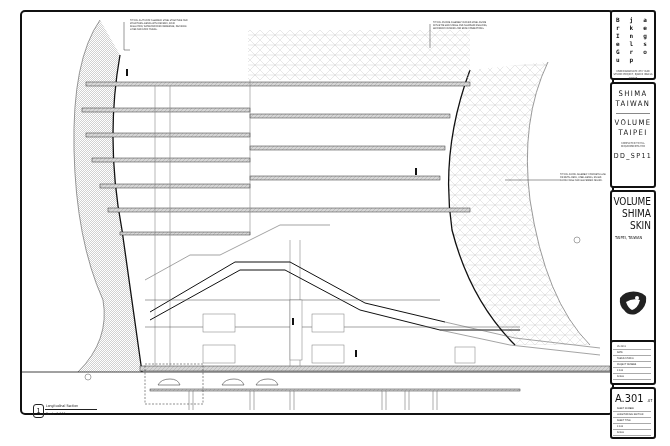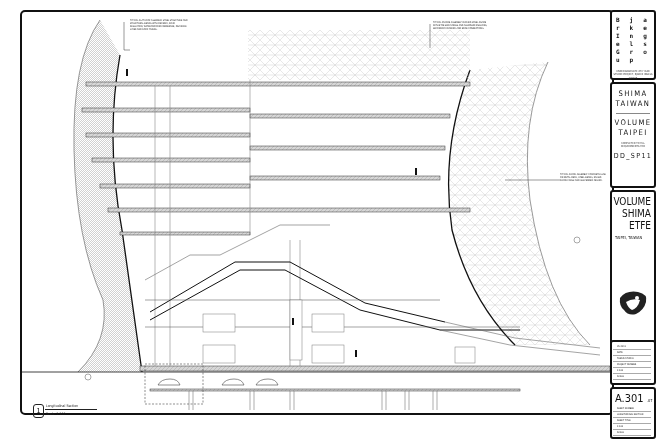--- a/index.html
+++ b/index.html
@@ -174,21 +174,21 @@
   <div class="name">TAIPEI</div>
   <div style="height:4px"></div>
   <div class="micro">Completed to fill requirements for</div>
   <div class="name" style="font-size:7px;margin-top:2px;">DD_SP11</div>
 </div>
 
 <div class="tb tb-project">
   <div style="height:4px"></div>
   <div class="proj-title">VOLUME</div>
   <div class="proj-title">SHIMA</div>
-  <div class="proj-title">ETFE</div>
+  <div class="proj-title">SKIN</div>
   <div class="proj-loc">TAIPEI, TAIWAN</div>
   <svg width="34" height="30" style="margin-top:48px" viewBox="0 0 34 30">
     <path d="M4 10 Q10 2 22 4 Q32 6 30 14 Q28 22 20 26 Q12 28 8 22 Q3 18 4 10 Z" fill="#222"></path>
     <path d="M10 14 Q16 10 24 12 Q22 20 16 22 Q12 20 10 14 Z" fill="#fff"></path>
     <circle cx="21" cy="10" r="2" fill="#fff"></circle>
   </svg>
 </div>
 
 <div class="tb tb-info">
   <div style="height:3px"></div>

